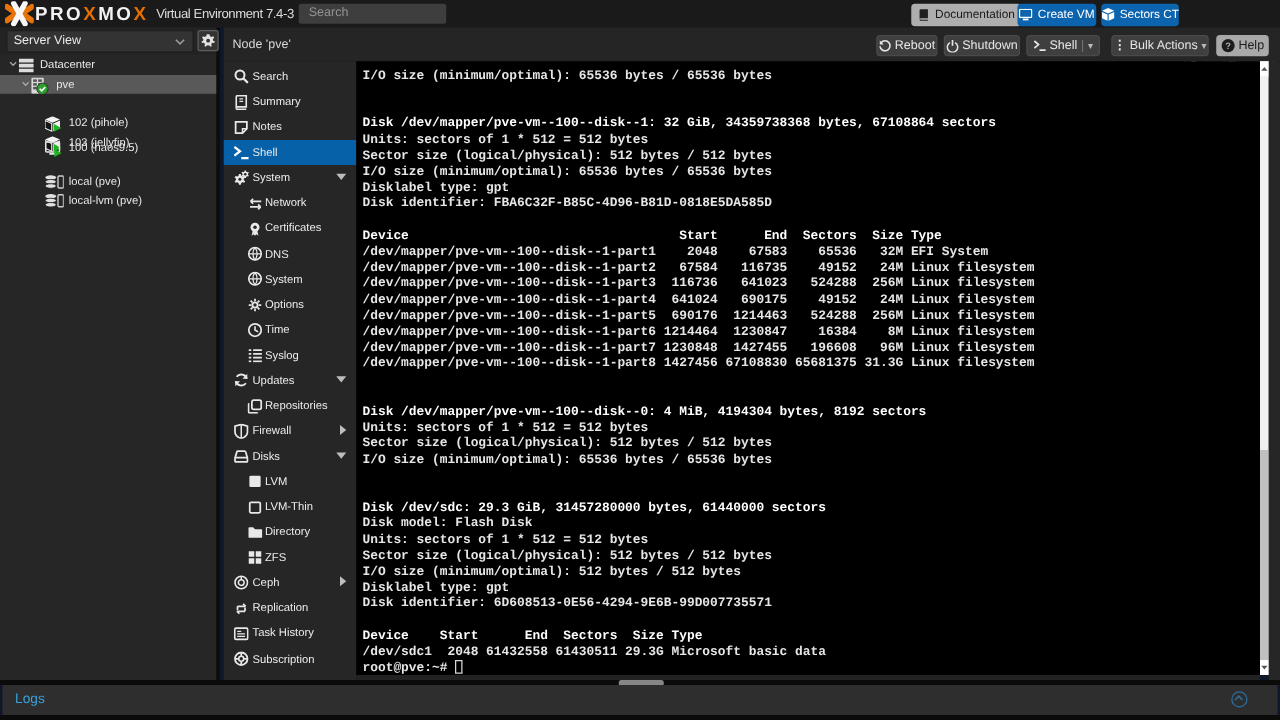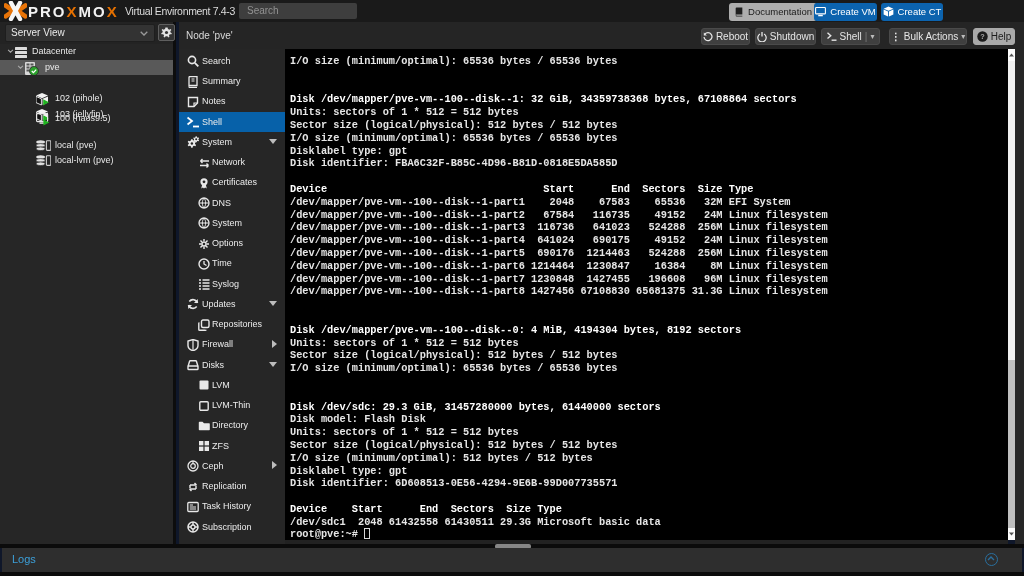--- a/index.html
+++ b/index.html
@@ -88,21 +88,21 @@
           <rect x="3.5" y="8.6" width="5" height="1.6" fill="#fff"></rect>
         </svg>
         <span>Create VM</span>
       </div>
     <div class="tbtn" id="bct">
         <svg width="11" height="11" viewBox="0 0 12 12">
           <path d="M6 0.5 L11.3 2.9 L6 5.3 L0.7 2.9 Z" fill="#fff"></path>
           <path d="M0.7 3.9 L5.5 6.1 L5.5 11.5 L0.7 9.3 Z" fill="#fff"></path>
           <path d="M11.3 3.9 L6.5 6.1 L6.5 11.5 L11.3 9.3 Z" fill="#fff"></path>
         </svg>
-        <span>Create CT</span>
+        <span>Sectors CT</span>
       </div>
     <div class="tbtn" id="bpam">
         <svg width="10" height="10" viewBox="0 0 12 12">
           <circle cx="6" cy="3.6" r="2.8" fill="#e8e8e8"></circle>
           <path d="M0.8 11.5 Q0.8 6.8 6 6.8 Q11.2 6.8 11.2 11.5 Z" fill="#e8e8e8"></path>
         </svg>
         <span>root@pam</span>
         <span style="font-size:8px;color:#bbb;">▾</span>
       </div>
   </div>

